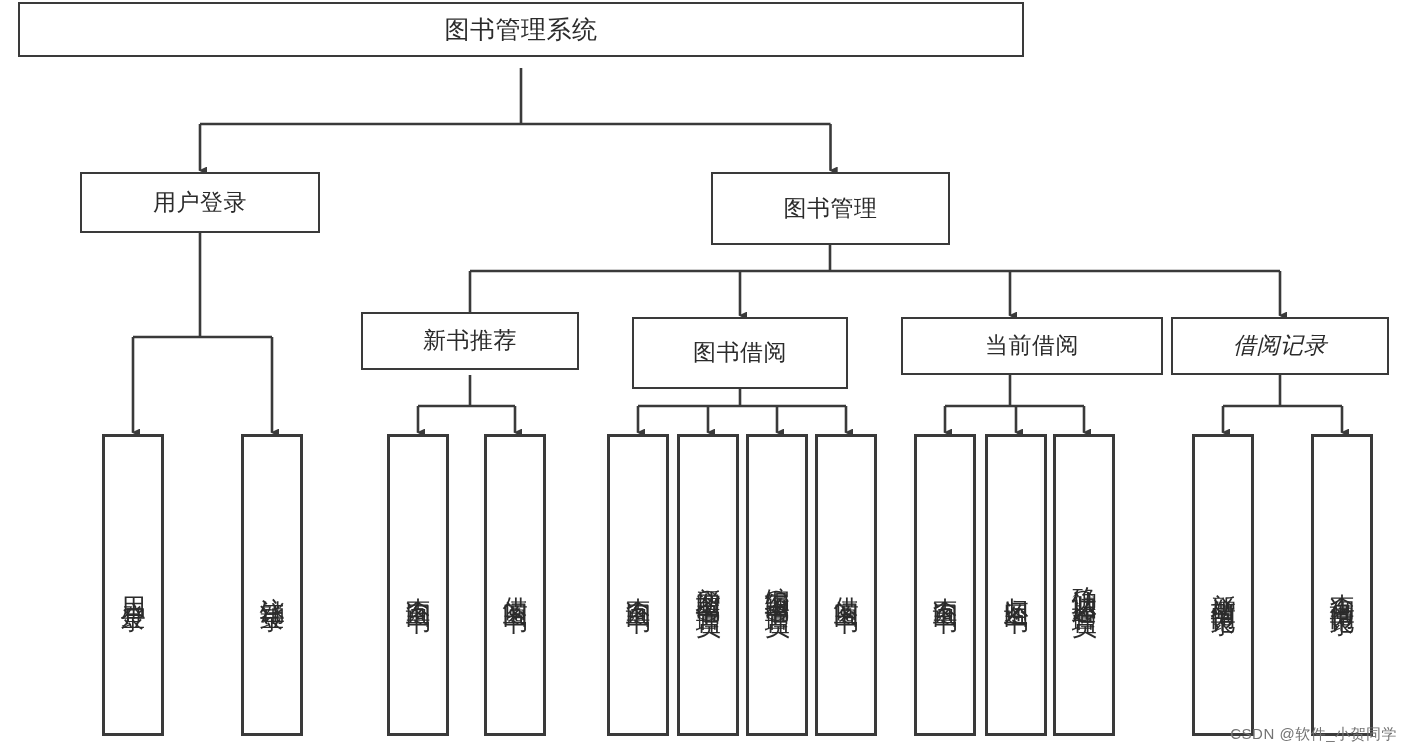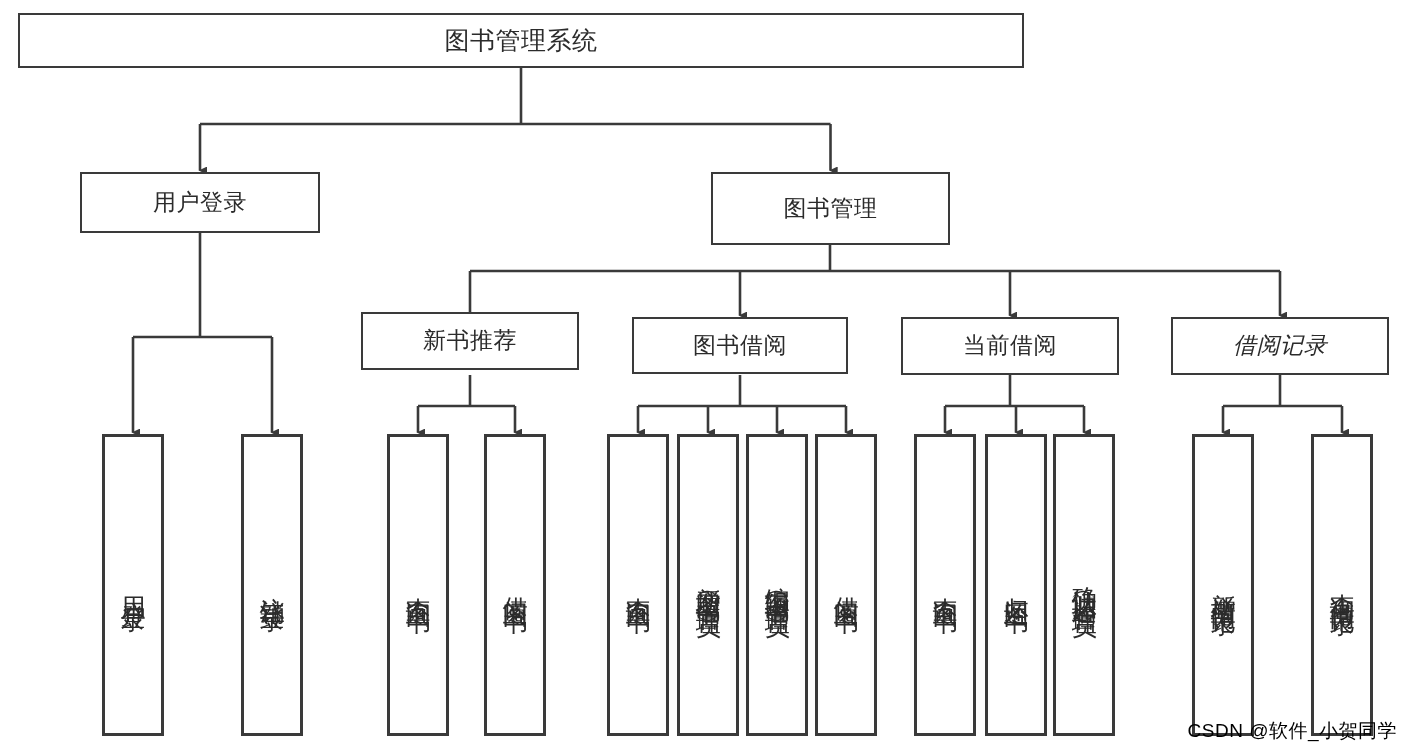--- a/index.html
+++ b/index.html
@@ -54,22 +54,22 @@
     writing-mode: vertical-rl;
     text-orientation: upright;
     font-size: 25px;
     letter-spacing: 4px;
     white-space: nowrap;
   }
   #watermark {
     position: absolute;
     right: 8px;
     bottom: 3px;
-    font-size: 19px;
-    color: #000000;
+    font-size: 15px;
+    color: #737373;
     letter-spacing: 0.5px;
     user-select: none;
     white-space: nowrap;
   }
 </style>
 </head>
 <body>
 
 <div id="diagram-root">
 
@@ -110,36 +110,36 @@
         <path d="M 1016 406 L 1016 432.5" marker-end="url(#arrowhead)"></path>
         <path d="M 1084 406 L 1084 432.5" marker-end="url(#arrowhead)"></path>
         <path d="M 1280 375 L 1280 406"></path>
         <path d="M 1223 406 L 1342 406"></path>
         <path d="M 1223 406 L 1223 432.5" marker-end="url(#arrowhead)"></path>
         <path d="M 1342 406 L 1342 432.5" marker-end="url(#arrowhead)"></path>
       </g>
   </svg>
 
   <div id="node-layer">
-      <div class="node-box level-root" style="left: 18px; top: 13px; width: 1006px; height: 55px;">
+      <div class="node-box level-root" style="left: 18px; top: 2px; width: 1006px; height: 55px;">
         <div class="node-label">图书管理系统</div>
       </div>
       <div class="node-box level-branch" style="left: 80px; top: 172px; width: 240px; height: 61px;">
         <div class="node-label">用户登录</div>
       </div>
       <div class="node-box level-branch" style="left: 711px; top: 172px; width: 239px; height: 73px;">
         <div class="node-label">图书管理</div>
       </div>
       <div class="node-box level-branch" style="left: 361px; top: 312px; width: 218px; height: 58px;">
         <div class="node-label">新书推荐</div>
       </div>
-      <div class="node-box level-branch" style="left: 632px; top: 317px; width: 216px; height: 57px;">
+      <div class="node-box level-branch" style="left: 632px; top: 317px; width: 216px; height: 72px;">
         <div class="node-label">图书借阅</div>
       </div>
-      <div class="node-box level-branch" style="left: 901px; top: 317px; width: 218px; height: 58px;">
+      <div class="node-box level-branch" style="left: 901px; top: 317px; width: 262px; height: 58px;">
         <div class="node-label">当前借阅</div>
       </div>
       <div class="node-box level-branch" style="left: 1171px; top: 317px; width: 218px; height: 58px; font-style: italic;">
         <div class="node-label">借阅记录</div>
       </div>
       <div class="node-box level-leaf" style="left: 102px; top: 434px; width: 62px; height: 302px;">
         <div class="node-label">用户登录</div>
       </div>
       <div class="node-box level-leaf" style="left: 241px; top: 434px; width: 62px; height: 302px;">
         <div class="node-label">注销登录</div>

